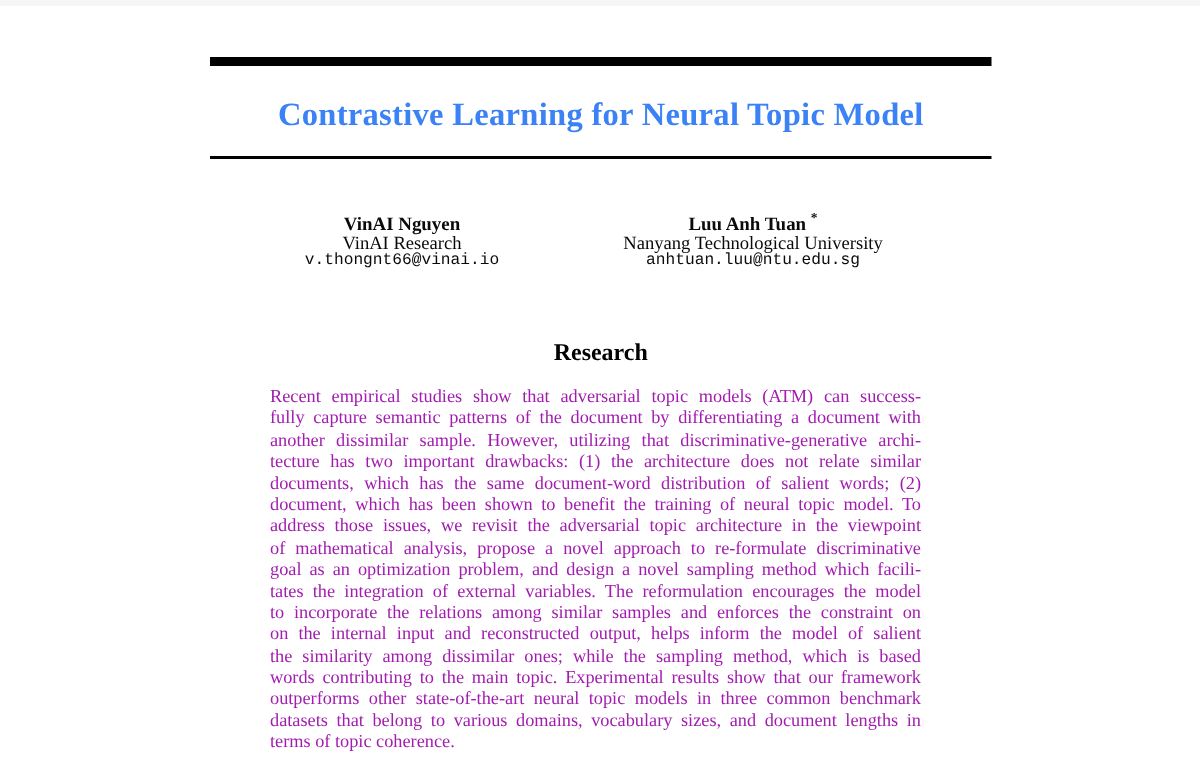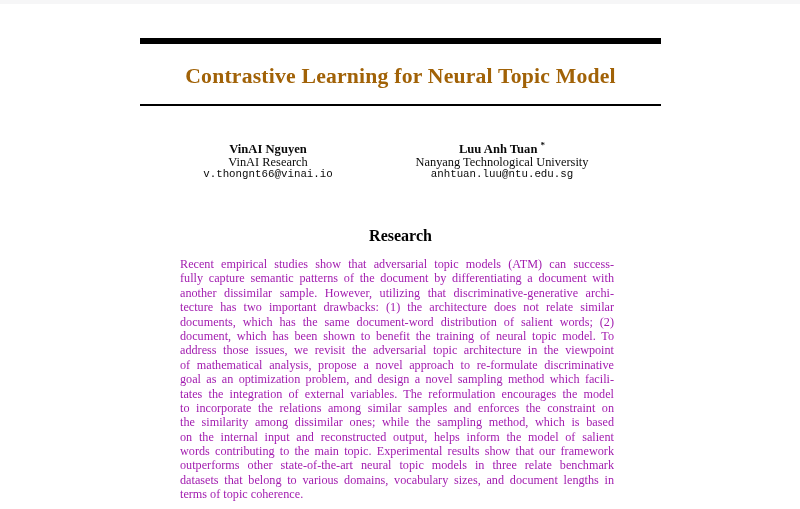--- a/index.html
+++ b/index.html
@@ -15,21 +15,21 @@
   .top-edge {
     position: absolute; left: 0; top: 0; width: 800px; height: 4px;
     background: #f6f6f7;
   }
   .rule { position: absolute; left: 140px; width: 521px; background: #000; }
   .rule-thick { top: 38px; height: 5.5px; }
   .rule-thin  { top: 104px; height: 2px; }
   .paper-title {
     position: absolute; left: 140px; top: 64px; width: 521px;
     margin: 0; text-align: center;
-    font-size: 21.7px; font-weight: bold; color: #a16207;
+    font-size: 21.7px; font-weight: bold; color: #3b82f6;
     letter-spacing: 0.2px;
     font-family: "Liberation Serif", "DejaVu Serif", serif;
   }
   .author-block {
     position: absolute; top: 143px;
     text-align: center; line-height: 12.7px;
     font-size: 12.4px;
   }
   .author-0 { left: 142px; width: 252px; }
   .author-1 { left: 372px; width: 260px; }
@@ -87,20 +87,20 @@
     <div class="abs-line">fully capture semantic patterns of the document by differentiating a document with</div>
     <div class="abs-line">another dissimilar sample. However, utilizing that discriminative-generative archi-</div>
     <div class="abs-line">tecture has two important drawbacks: (1) the architecture does not relate similar</div>
     <div class="abs-line">documents, which has the same document-word distribution of salient words; (2)</div>
     <div class="abs-line">document, which has been shown to benefit the training of neural topic model. To</div>
     <div class="abs-line">address those issues, we revisit the adversarial topic architecture in the viewpoint</div>
     <div class="abs-line">of mathematical analysis, propose a novel approach to re-formulate discriminative</div>
     <div class="abs-line">goal as an optimization problem, and design a novel sampling method which facili-</div>
     <div class="abs-line">tates the integration of external variables. The reformulation encourages the model</div>
     <div class="abs-line">to incorporate the relations among similar samples and enforces the constraint on</div>
+    <div class="abs-line">on the internal input and reconstructed output, helps inform the model of salient</div>
     <div class="abs-line">the similarity among dissimilar ones; while the sampling method, which is based</div>
-    <div class="abs-line">on the internal input and reconstructed output, helps inform the model of salient</div>
     <div class="abs-line">words contributing to the main topic. Experimental results show that our framework</div>
-    <div class="abs-line">outperforms other state-of-the-art neural topic models in three relate benchmark</div>
+    <div class="abs-line">outperforms other state-of-the-art neural topic models in three common benchmark</div>
     <div class="abs-line">datasets that belong to various domains, vocabulary sizes, and document lengths in</div>
     <div class="abs-line last">terms of topic coherence.</div>
   </div>
 </div>
 
 </body></html>

